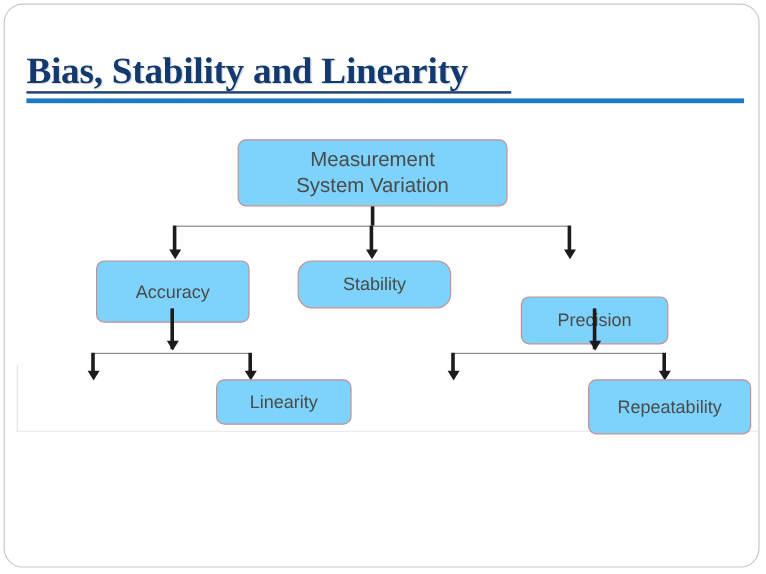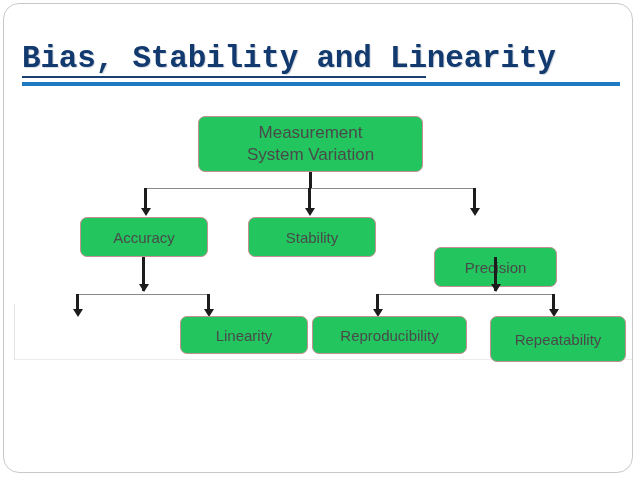--- a/index.html
+++ b/index.html
@@ -29,21 +29,21 @@
   }
   
   .title-wrap {
     position: absolute;
     left: 22px;
     top: 42px;
     width: 600px;
     height: 50px;
   }
   .title-text {
-    font-family: Liberation Mono, monospace;
+    font-family: Liberation Serif, serif;
     font-weight: bold;
     font-size: 31px;
     line-height: 34px;
     color: #123a6e;
     letter-spacing: -0.2px;
     white-space: nowrap;
     text-shadow: 1px 1px 0 rgba(200,205,215,0.75);
   }
   .title-underline {
     position: absolute;
@@ -83,21 +83,21 @@
     top: 206px;
     width: 1px;
     height: 56px;
     background: #e4e4e4;
   }
   .node {
     position: absolute;
     box-sizing: border-box;
     border: 1.6px solid #c58f93;
     border-radius: 7px;
-    background: #22c55e;
+    background: #7dd3fc;
     color: #4a4a4a;
     font-family: "Liberation Sans", sans-serif;
     font-size: 15px;
     line-height: 19px;
     display: flex;
     align-items: center;
     justify-content: center;
     text-align: center;
     white-space: pre-line;
   }
@@ -151,22 +151,22 @@
 
     <div class="vline" style="left:139px; top:90px; height:21px;"></div>
     <div class="arrowhead" style="left:136px; top:110px;"></div>
 
     <div class="vline" style="left:303px; top:90px; height:21px;"></div>
     <div class="arrowhead" style="left:300px; top:110px;"></div>
 
     <div class="vline" style="left:468px; top:90px; height:21px;"></div>
     <div class="arrowhead" style="left:465px; top:110px;"></div>
 
-    <div class="node" style="left:75px; top:119px; width:128px; height:40px;">Accuracy</div>
-    <div class="node" style="left:243px; top:119px; width:128px; height:40px;">Stability</div>
+    <div class="node" style="left:75px; top:119px; width:128px; height:52px;">Accuracy</div>
+    <div class="node" style="left:243px; top:119px; width:128px; height:40px;border-radius:12px;">Stability</div>
     <div class="node" style="left:429px; top:119px; width:123px; height:40px;margin-top:30px;">Precision</div>
 
     <div class="vline" style="left:137px; top:159px; height:34px;"></div>
     <div class="arrowhead" style="left:134px; top:186px;"></div>
     <div class="hline" style="left:72px; top:196px; width:131px;"></div>
 
     <div class="vline" style="left:71px; top:196px; height:16px;"></div>
     <div class="arrowhead" style="left:68px; top:211px;"></div>
 
     <div class="vline" style="left:202px; top:196px; height:16px;"></div>
@@ -175,17 +175,16 @@
     <div class="vline" style="left:489px; top:159px; height:34px;"></div>
     <div class="arrowhead" style="left:486px; top:186px;"></div>
     <div class="hline" style="left:372px; top:196px; width:176px;"></div>
 
     <div class="vline" style="left:371px; top:196px; height:16px;"></div>
     <div class="arrowhead" style="left:368px; top:211px;"></div>
 
     <div class="vline" style="left:547px; top:196px; height:16px;"></div>
     <div class="arrowhead" style="left:544px; top:211px;"></div>
 
-    <div class="node" style="left:175px; top:218px; width:128px; height:38px;text-align:right;">Linearity</div>
-    <div class="node" style="left:307px; top:218px; width:155px; height:38px;">Reproducibility</div>
+    <div class="node" style="left:175px; top:218px; width:113px; height:38px;text-align:right;">Linearity</div>
     <div class="node" style="left:485px; top:218px; width:136px; height:46px;">Repeatability</div>
   </div>
 </div>
 
 </body></html>

